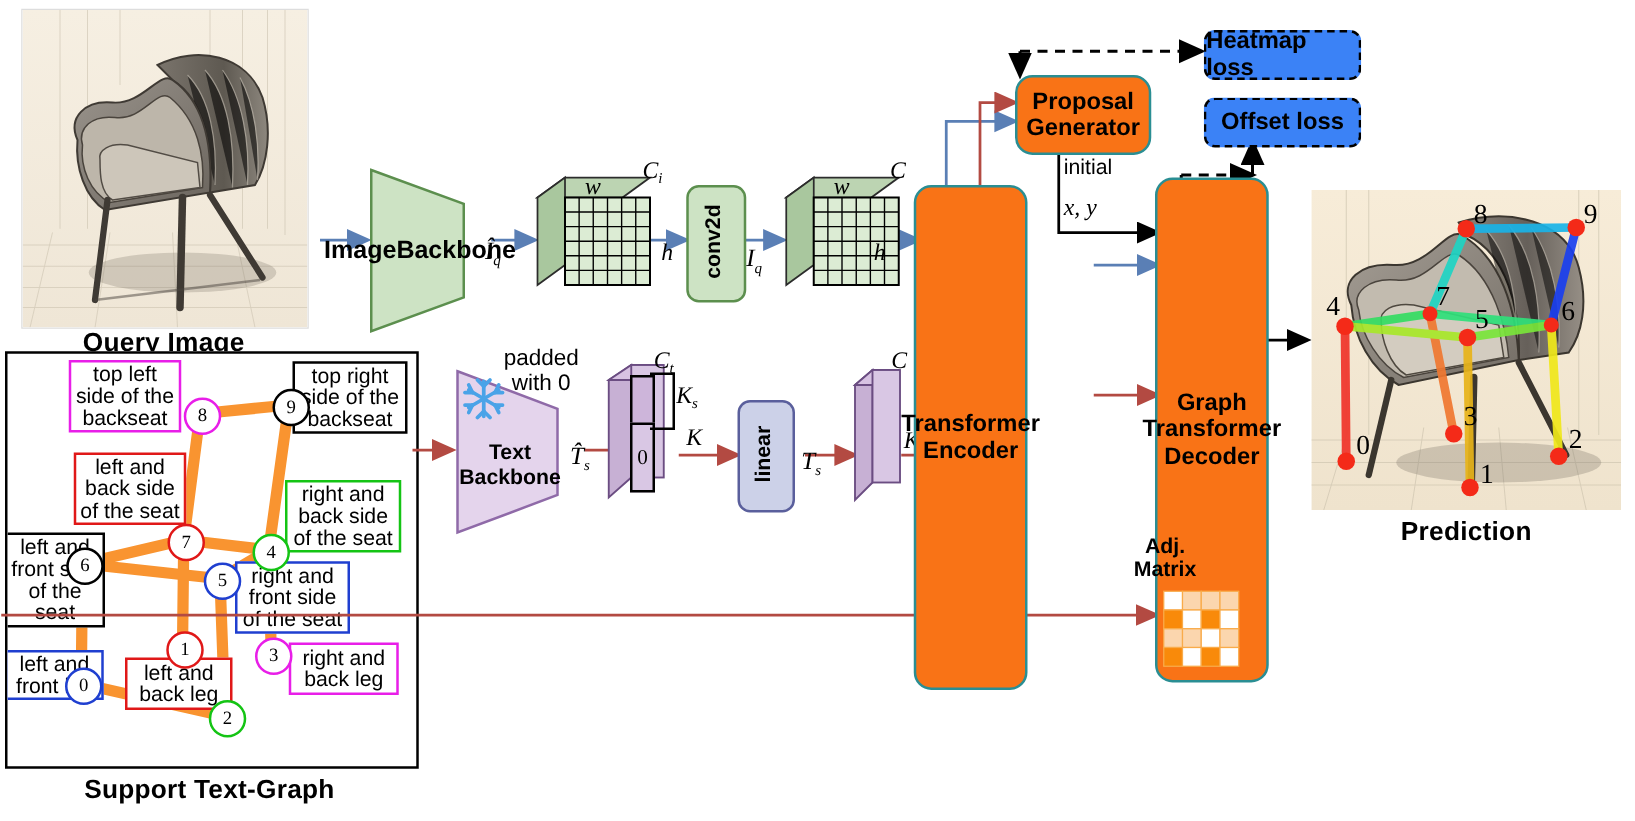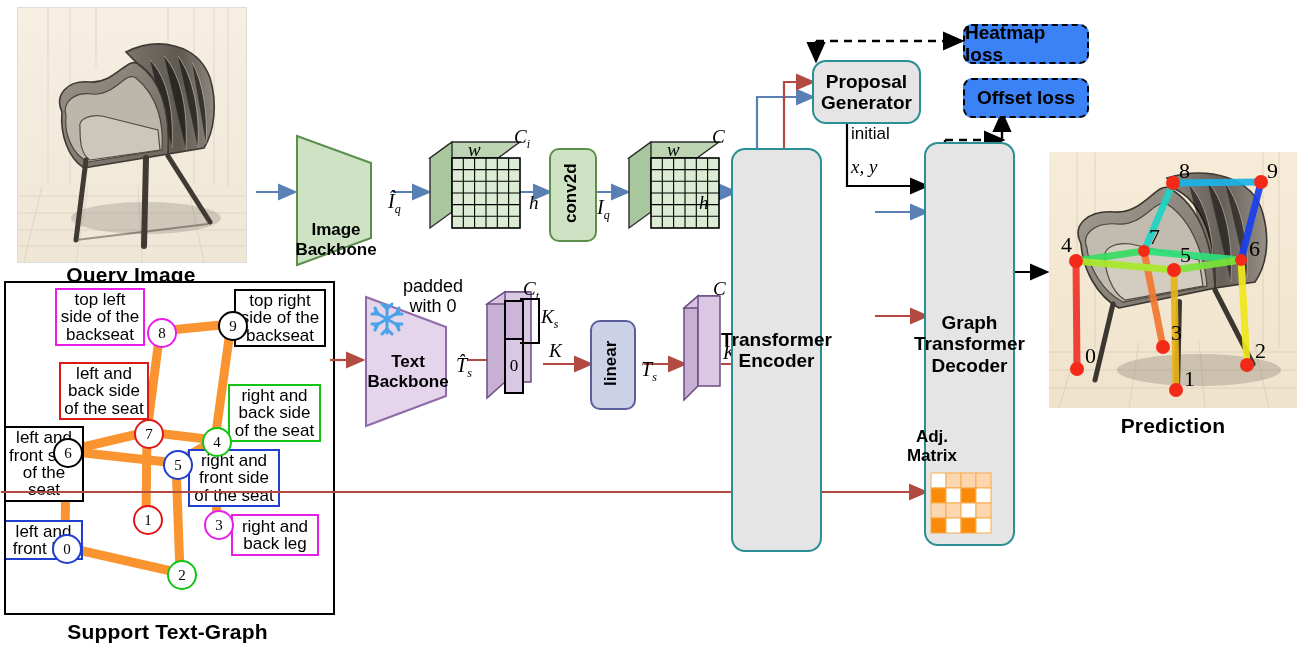--- a/index.html
+++ b/index.html
@@ -11,21 +11,21 @@
   svg{display:block;}
   .cap{font-weight:bold;font-size:21px;letter-spacing:.2px;}
   .mathit{font-family:"Liberation Serif",serif;font-style:italic;}
   .tbox{position:absolute;background:#fff;border:2px solid #000;
         font-size:17px;line-height:1.02;text-align:center;
         display:flex;align-items:center;justify-content:center;padding:1px 2px;
         box-sizing:border-box;}
   .nodec{position:absolute;border-radius:50%;background:#fff;border:2px solid #000;
          display:flex;align-items:center;justify-content:center;
          font-size:15px;font-family:"Liberation Serif",serif;z-index:6;}
-  .blk{position:absolute;background:#e5e5e5;border:2px solid #2a8e93;
+  .blk{position:absolute;background:#f97316;border:2px solid #2a8e93;
        border-radius:14px;display:flex;align-items:center;justify-content:center;
        text-align:center;font-weight:bold;font-size:19px;line-height:1.12;}
   .lossbox{position:absolute;background:#3b82f6;border:2.5px dashed #000;
            border-radius:9px;display:flex;align-items:center;justify-content:center;
            font-weight:bold;font-size:19px;}
   .vert{writing-mode:vertical-rl;text-orientation:mixed;transform:rotate(180deg);}
 </style>
 </head>
 <body>
 
@@ -119,20 +119,23 @@
   </div>
   <div class="tbox" style="left:-2px;top:143px;width:80px;height:76px;border-color:#000000;">
     <span>left and front side of the seat</span>
   </div>
   <div class="tbox" style="left:182px;top:166px;width:92px;height:58px;border-color:#1f3fd0;">
     <span>right and front side of the seat</span>
   </div>
   <div class="tbox" style="left:-2px;top:237px;width:79px;height:40px;border-color:#1f3fd0;">
     <span>left and front leg</span>
   </div>
+  <div class="tbox" style="left:94px;top:243px;width:86px;height:42px;border-color:#e01818;">
+    <span>left and back leg</span>
+  </div>
   <div class="tbox" style="left:225px;top:231px;width:88px;height:42px;border-color:#e81ee8;">
     <span>right and back leg</span>
   </div>
 
   <div class="nodec" style="left:141px;top:35px;width:26px;height:26px;border-color:#e81ee8;">
     <span>8</span>
     </div>
   <div class="nodec" style="left:212px;top:28px;width:26px;height:26px;border-color:#000000;">
     <span>9</span>
     </div>
@@ -211,21 +214,21 @@
     <path d="M1002 140 L1002 114"></path>
     <path d="M945 140 L945 168"></path>
     <path d="M945 140 L1002 140"></path>
   </g>
 </svg>
 
 <div class="abs" style="left:293px;top:133px;width:102px;height:135px;">
   <svg width="102" height="135" viewBox="0 0 102 135">
     <polygon points="4,3 78,30 78,105 4,132" fill="#cde3c4" stroke="#5c8f4e" stroke-width="2"></polygon>
   </svg>
-  <div class="abs ctr bold" style="left:0;top:45px;width:86px;height:44px;font-size:17px;line-height:1.15;flex-direction:column;margin-top:40px;">
+  <div class="abs ctr bold" style="left:0;top:45px;width:86px;height:44px;font-size:20px;line-height:1.15;">
     <span>Image</span>
     <span>Backbone</span>
   </div>
 </div>
 <div class="abs mathit" style="left:388px;top:190px;font-size:20px;">
   <span>Î</span><sub style="font-size:12px;">q</sub>
 </div>
 
 <div class="abs" style="left:428px;top:140px;width:98px;height:105px;">
   <svg width="98" height="105" viewBox="0 0 98 105">

